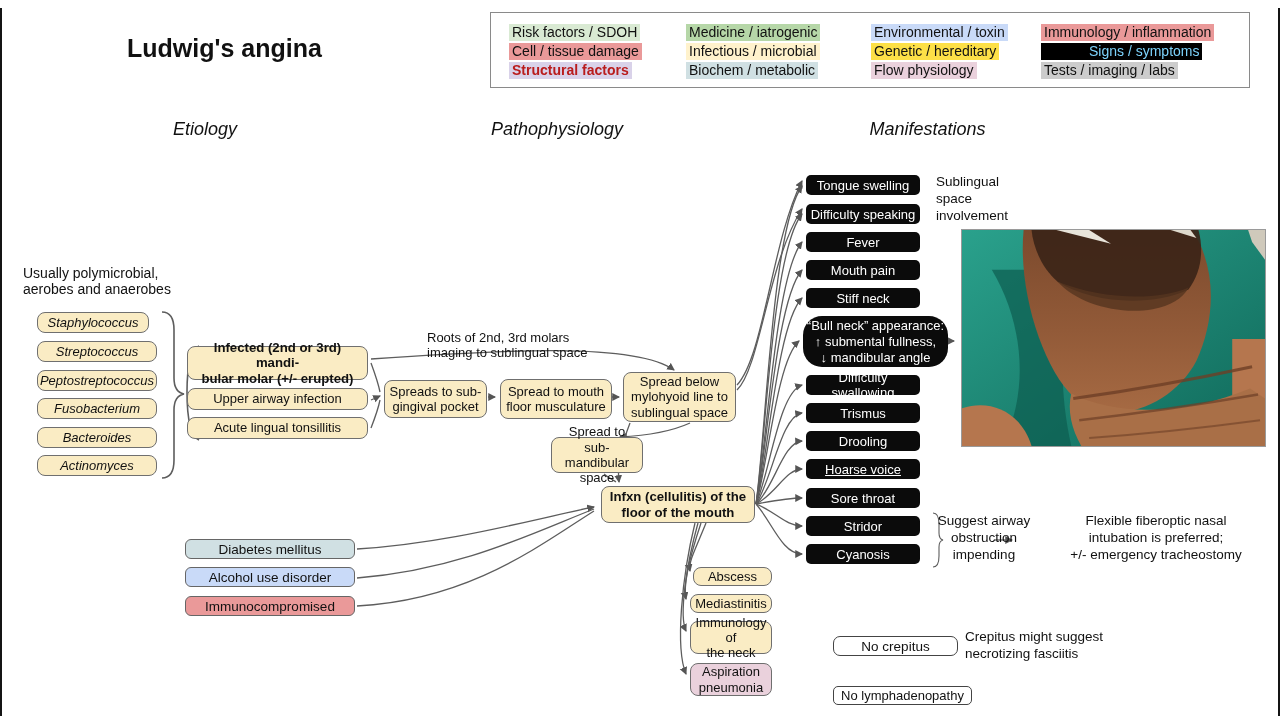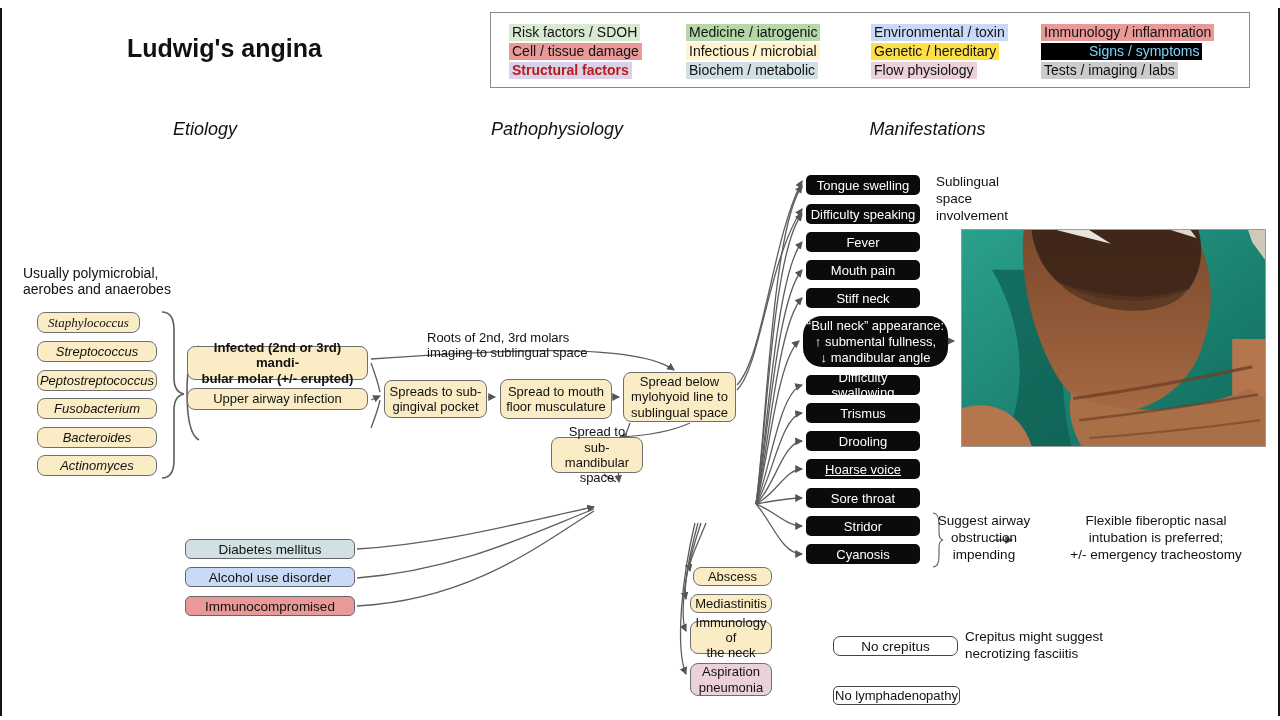--- a/index.html
+++ b/index.html
@@ -125,42 +125,45 @@
 
       <path d="M949,341 L954,341" marker-end="url(#ah)"></path>
 
       <path d="M994,540 L1012,540" marker-end="url(#ah)"></path>
     </g>
   </svg>
 
   <div class="note pre" style="left:23px;top:265px;font-size:14px;line-height:16px;">Usually polymicrobial,
 aerobes and anaerobes</div>
 
-  <div class="node it" style="left:37px;top:312px;width:103px;height:21px;font-family:Liberation Serif, serif;">Staphylococcus</div>
+  <div class="node it" style="left:37px;top:312px;width:112px;height:21px;">Staphylococcus</div>
   <div class="node it" style="left:37px;top:341px;width:120px;height:21px;">Streptococcus</div>
   <div class="node it" style="left:37px;top:370px;width:120px;height:21px;">Peptostreptococcus</div>
   <div class="node it" style="left:37px;top:398px;width:120px;height:21px;">Fusobacterium</div>
   <div class="node it" style="left:37px;top:427px;width:120px;height:21px;">Bacteroides</div>
   <div class="node it" style="left:37px;top:455px;width:120px;height:21px;">Actinomyces</div>
 
   <div class="node b pre" style="left:187px;top:346px;width:181px;height:34px;">Infected (2nd or 3rd) mandi-
 bular molar (+/- erupted)</div>
   <div class="node" style="left:187px;top:388px;width:181px;height:22px;">Upper airway infection</div>
+  <div class="node" style="left:187px;top:417px;width:181px;height:22px;">Acute lingual tonsillitis</div>
 
   <div class="note pre" style="left:427px;top:330px;font-size:13px;line-height:15px;">Roots of 2nd, 3rd molars
 imaging to sublingual space</div>
   <div class="node pre" style="left:384px;top:380px;width:103px;height:38px;">Spreads to sub-
 gingival pocket</div>
   <div class="node pre" style="left:500px;top:379px;width:112px;height:40px;">Spread to mouth
 floor musculature</div>
   <div class="node pre" style="left:623px;top:372px;width:113px;height:50px;">Spread below
 mylohyoid line to
 sublingual space</div>
   <div class="node pre" style="left:551px;top:437px;width:92px;height:36px;">Spread to sub-
 mandibular space</div>
+  <div class="node b pre" style="left:601px;top:486px;width:154px;height:37px;">Infxn (cellulitis) of the
+floor of the mouth</div>
 
   <div class="flat" style="left: 185px; top: 539px; width: 170px; height: 20px; background: rgb(208, 224, 227);">Diabetes mellitus</div>
   <div class="flat" style="left: 185px; top: 567px; width: 170px; height: 20px; background: rgb(201, 218, 248);">Alcohol use disorder</div>
   <div class="flat" style="left: 185px; top: 596px; width: 170px; height: 20px; background: rgb(234, 153, 153);">Immunocompromised</div>
 
   <div class="node" style="left: 693px; top: 567px; width: 79px; height: 19px; background: rgb(250, 236, 196);">Abscess</div>
   <div class="node" style="left: 690px; top: 594px; width: 82px; height: 19px; background: rgb(250, 236, 196);">Mediastinitis</div>
   <div class="node pre" style="left: 690px; top: 621px; width: 82px; height: 33px; background: rgb(250, 236, 196);">Immunology of
 the neck</div>
   <div class="node pre" style="left: 690px; top: 663px; width: 82px; height: 33px; background: rgb(234, 209, 220);">Aspiration
@@ -188,21 +191,21 @@
   <div class="note pre" style="left:933px;top:512px;width:102px;text-align:center;">Suggest airway
 obstruction
 impending</div>
   <div class="note pre" style="left:1054px;top:512px;width:204px;text-align:center;">Flexible fiberoptic nasal
 intubation is preferred;
 +/- emergency tracheostomy</div>
 
   <div class="notebox" style="left:833px;top:636px;width:125px;height:20px;">No crepitus</div>
   <div class="note pre" style="left:965px;top:628px;width:170px;">Crepitus might suggest
 necrotizing fasciitis</div>
-  <div class="notebox" style="left:833px;top:686px;width:127px;height:19px;border-radius:5px;font-size:13px;">No lymphadenopathy</div>
+  <div class="notebox" style="left:833px;top:686px;width:139px;height:19px;border-radius:5px;font-size:13px;">No lymphadenopathy</div>
 
   <svg id="photo" viewBox="0 0 305 218" preserveAspectRatio="none">
     <defs>
       <linearGradient id="skin" x1="0" y1="0" x2="0" y2="1">
         <stop offset="0" stop-color="#7c4a2d"></stop>
         <stop offset="0.55" stop-color="#925a38"></stop>
         <stop offset="1" stop-color="#a66a43"></stop>
       </linearGradient>
       <linearGradient id="cloth" x1="0" y1="0" x2="1" y2="1">
         <stop offset="0" stop-color="#2aa18c"></stop>

